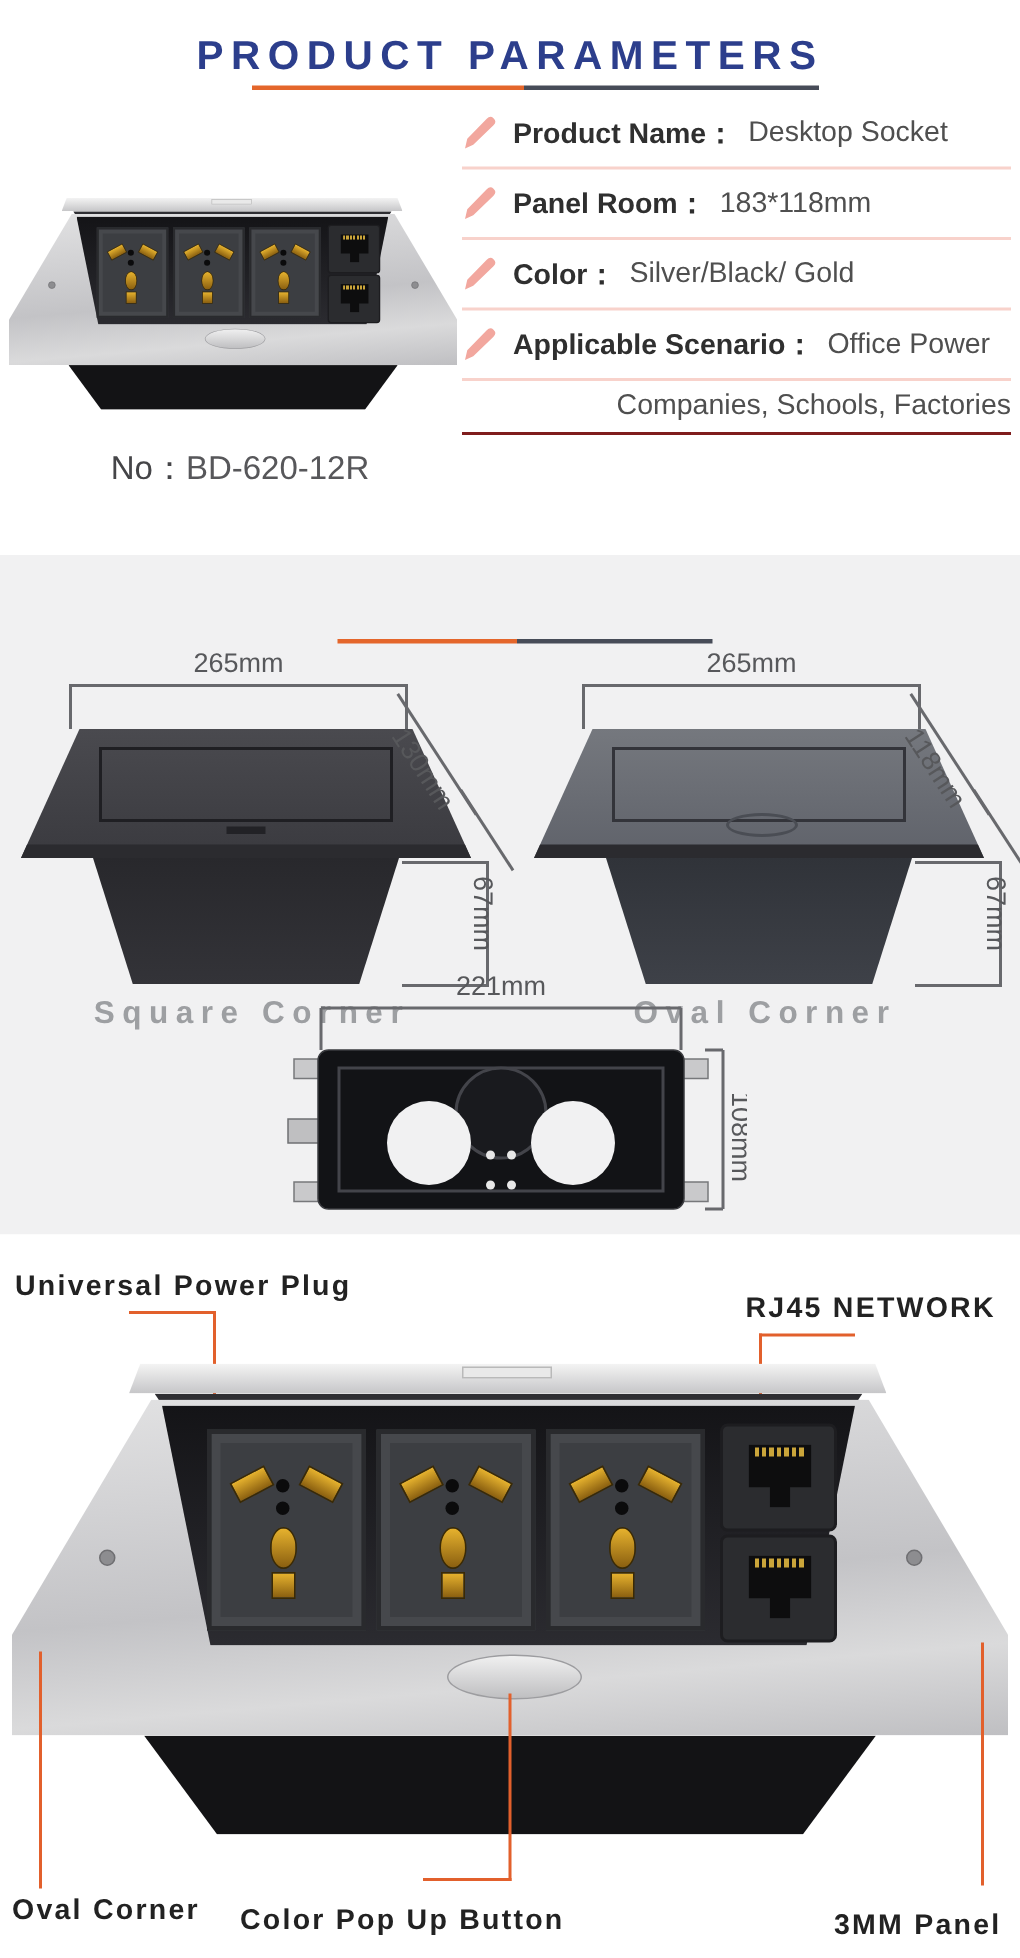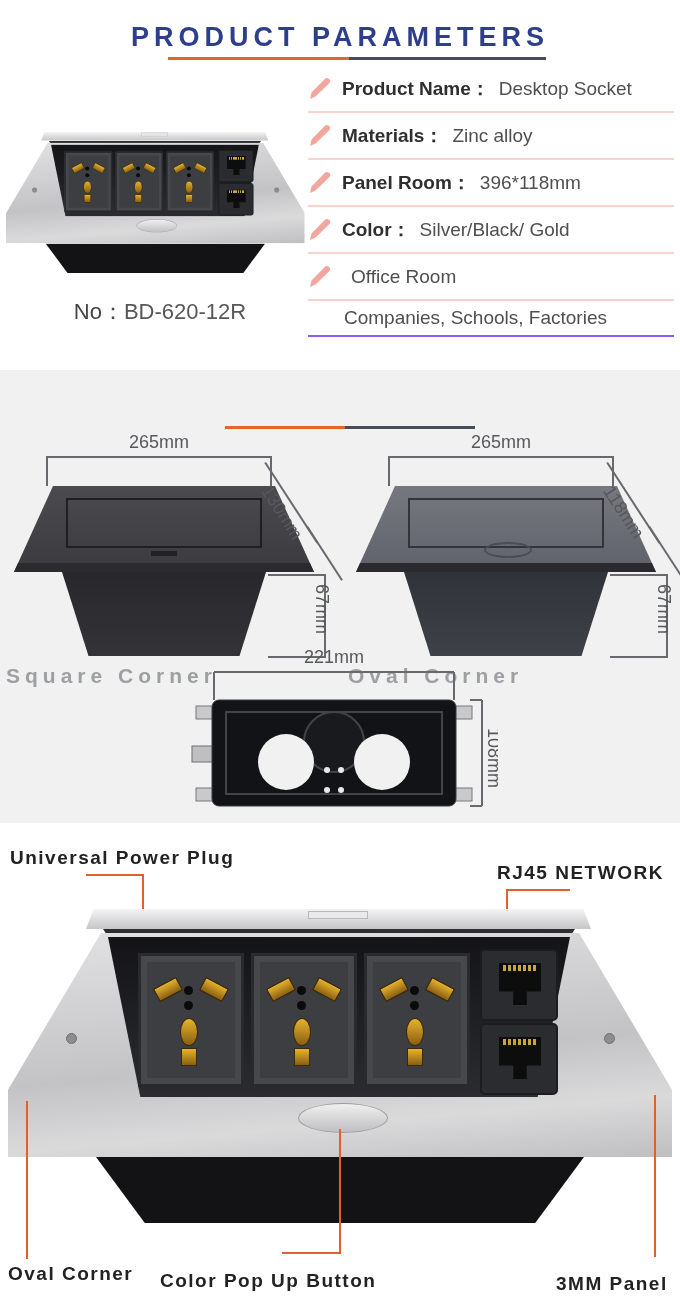--- a/index.html
+++ b/index.html
@@ -13,21 +13,21 @@
                  background:linear-gradient(to right,#e4662b 0 48%,#474c58 48% 100%);}
 
   
   .params{position:absolute;left:308px;top:66px;width:366px;}
   .param-row{position:relative;height:45px;display:flex;align-items:center;
              border-bottom:2px solid #f8d2cb;}
   .param-row .brush-icon{width:24px;height:24px;flex:0 0 24px;margin-right:10px;}
   .param-label{font-weight:bold;font-size:19px;color:#2f2f2f;white-space:nowrap;}
   .param-value{font-size:19px;color:#4f4f4f;margin-left:9px;white-space:nowrap;}
   .param-cont{height:34px;line-height:34px;padding-left:36px;font-size:19px;color:#4f4f4f;
-              border-bottom:2px solid #8b5cf6;}
+              border-bottom:2px solid #7f1d1d;text-align:right;}
 
   .model-no{position:absolute;left:20px;top:297px;width:280px;text-align:center;
             font-size:22px;color:#57575a;}
   .model-no b{font-weight:normal;color:#454548;}
 
   
   .socket{position:relative;width:664px;height:330px;}
   .lid{position:absolute;left:78px;top:4px;width:505px;height:20px;
        background:linear-gradient(#f4f4f4,#c6c6c8);
        clip-path:polygon(1.5% 0,98.5% 0,100% 100%,0 100%);}
@@ -96,21 +96,21 @@
   .dg-ov .ts-box{background:linear-gradient(#303339,#3e4148);}
   .diag-line{position:absolute;height:2px;background:#68696d;transform-origin:left top;}
   .dl1{left:260px;top:30px;width:96px;transform:rotate(57deg);}
   .dl2{left:302px;top:94px;width:64px;transform:rotate(57deg);}
   .dim-depth{left:268px;top:50px;transform:rotate(57deg);transform-origin:left top;}
   .vbracket{position:absolute;left:318px;top:142px;height:84px;border-left:2px solid #68696d;}
   .vbracket:before,.vbracket:after{content:"";position:absolute;left:-58px;width:58px;height:2px;
         background:#68696d;}
   .vbracket:before{top:0;} .vbracket:after{bottom:0;}
   .dim-height{left:326px;top:152px;transform:rotate(90deg);transform-origin:left top;}
-  .draw-caption{position:absolute;left:0;top:232px;width:100%;
+  .draw-caption{position:absolute;left:0;top:232px;width:100%;text-align:center;
         font-size:21px;letter-spacing:5px;color:#9d9fa2;font-weight:bold;}
   .dg-bottom{position:absolute;left:182px;top:278px;width:316px;height:172px;}
 
   
   .callout-section{position:absolute;left:0;top:823px;width:540px;height:482px;background:#fff;}
   .co-label{position:absolute;font-weight:bold;color:#222;font-size:19px;letter-spacing:1.5px;
         white-space:nowrap;}
   .co-line{position:absolute;background:#e2602c;}
   .big-photo{position:absolute;left:8px;top:82px;width:664px;height:330px;}
 
@@ -192,42 +192,36 @@
       <svg class="brush-icon" viewBox="0 0 24 24">
           <path d="M2 22 L7.5 19.5 L21 6.5 Q23.5 4 21 1.8 Q18.8 -0.2 16.5 2.2 L3.5 15.5 Z" fill="#f2a79e"></path>
         </svg>
       <span class="param-label">Product Name：</span>
       <span class="param-value">Desktop Socket</span>
     </div>
     <div class="param-row">
       <svg class="brush-icon" viewBox="0 0 24 24">
           <path d="M2 22 L7.5 19.5 L21 6.5 Q23.5 4 21 1.8 Q18.8 -0.2 16.5 2.2 L3.5 15.5 Z" fill="#f2a79e"></path>
         </svg>
-      <span class="param-label">Materials：</span>
-      <span class="param-value">Zinc alloy</span>
-    </div>
-    <div class="param-row">
-      <svg class="brush-icon" viewBox="0 0 24 24">
-          <path d="M2 22 L7.5 19.5 L21 6.5 Q23.5 4 21 1.8 Q18.8 -0.2 16.5 2.2 L3.5 15.5 Z" fill="#f2a79e"></path>
-        </svg>
       <span class="param-label">Panel Room：</span>
-      <span class="param-value">396*118mm</span>
+      <span class="param-value">183*118mm</span>
     </div>
     <div class="param-row">
       <svg class="brush-icon" viewBox="0 0 24 24">
           <path d="M2 22 L7.5 19.5 L21 6.5 Q23.5 4 21 1.8 Q18.8 -0.2 16.5 2.2 L3.5 15.5 Z" fill="#f2a79e"></path>
         </svg>
       <span class="param-label">Color：</span>
       <span class="param-value">Silver/Black/ Gold</span>
     </div>
     <div class="param-row">
       <svg class="brush-icon" viewBox="0 0 24 24">
           <path d="M2 22 L7.5 19.5 L21 6.5 Q23.5 4 21 1.8 Q18.8 -0.2 16.5 2.2 L3.5 15.5 Z" fill="#f2a79e"></path>
         </svg>
-      <span class="param-value">Office Room</span>
+      <span class="param-label">Applicable Scenario：</span>
+      <span class="param-value">Office Power</span>
     </div>
     <div class="param-cont">Companies, Schools, Factories</div>
   </div>
 
   <div class="ts-section">
     <div class="sec-underline" style="left:225px;top:56px;width:250px;"></div>
 
     <div class="draw-group dg-sq">
       <div class="dim-label dim-top-label">265mm</div>
       <div class="dim-bracket"></div>

